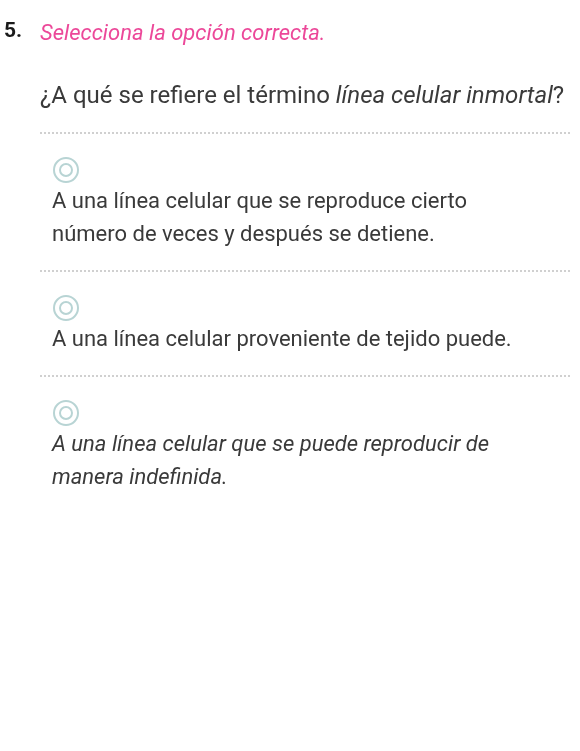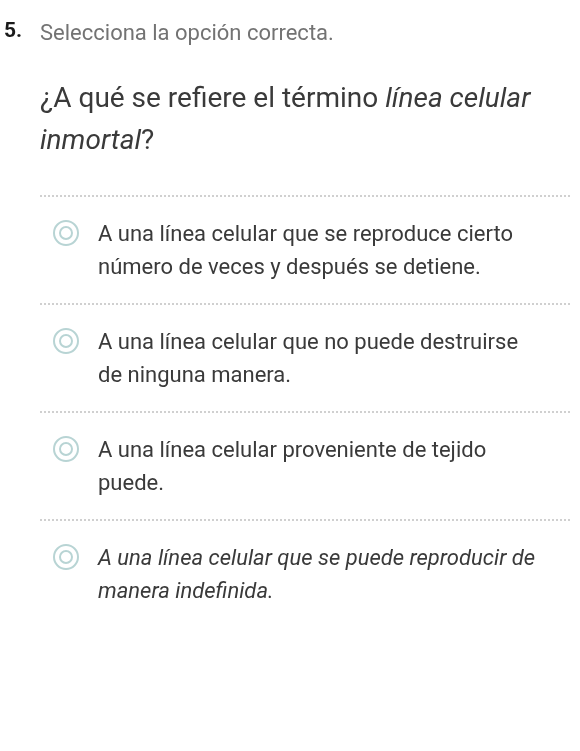--- a/index.html
+++ b/index.html
@@ -27,42 +27,44 @@
       flex-shrink: 0;
       padding-left: 4px;
       color: #1a1a1a;
     }
     .question-body {
       flex: 1;
       padding-right: 10px;
     }
     .instruction {
       font-size: 22px;
-      color: #737373;
+      color: #ec4899;
       margin-bottom: 28px;
       line-height: 1.4;
+      font-style: italic;
     }
     .prompt {
-      font-size: 28px;
+      font-size: 24px;
       color: #3a3a3a;
-      margin-bottom: 34px;
+      margin-bottom: 19px;
       line-height: 1.5;
     }
     .italic {
       font-style: italic;
     }
     .options {
       border-top: 2px dotted #d0d0d0;
     }
     .option {
       display: flex;
       align-items: flex-start;
       padding: 20px 0 20px 12px;
       border-bottom: 2px dotted #d0d0d0;
       cursor: pointer;
+      flex-direction: column;
     }
     .option.last {
       border-bottom: none;
       padding-bottom: 0;
       font-style: italic;
     }
     .radio {
       width: 28px;
       height: 28px;
       flex-shrink: 0;
@@ -99,29 +101,20 @@
         </div>
         <div class="option-text">A una línea celular que se reproduce cierto número de veces y después se detiene.</div>
       </div>
       <div class="option">
         <div class="radio">
           <svg width="28" height="28" viewBox="0 0 28 28">
             <circle cx="14" cy="14" r="12" fill="none" stroke="#b8d4d4" stroke-width="2"></circle>
             <circle cx="14" cy="14" r="6" fill="none" stroke="#b8d4d4" stroke-width="2"></circle>
           </svg>
         </div>
-        <div class="option-text">A una línea celular que no puede destruirse de ninguna manera.</div>
-      </div>
-      <div class="option">
-        <div class="radio">
-          <svg width="28" height="28" viewBox="0 0 28 28">
-            <circle cx="14" cy="14" r="12" fill="none" stroke="#b8d4d4" stroke-width="2"></circle>
-            <circle cx="14" cy="14" r="6" fill="none" stroke="#b8d4d4" stroke-width="2"></circle>
-          </svg>
-        </div>
         <div class="option-text">A una línea celular proveniente de tejido puede.</div>
       </div>
       <div class="option last">
         <div class="radio">
           <svg width="28" height="28" viewBox="0 0 28 28">
             <circle cx="14" cy="14" r="12" fill="none" stroke="#b8d4d4" stroke-width="2"></circle>
             <circle cx="14" cy="14" r="6" fill="none" stroke="#b8d4d4" stroke-width="2"></circle>
           </svg>
         </div>
         <div class="option-text">A una línea celular que se puede reproducir de manera indefinida.</div>

